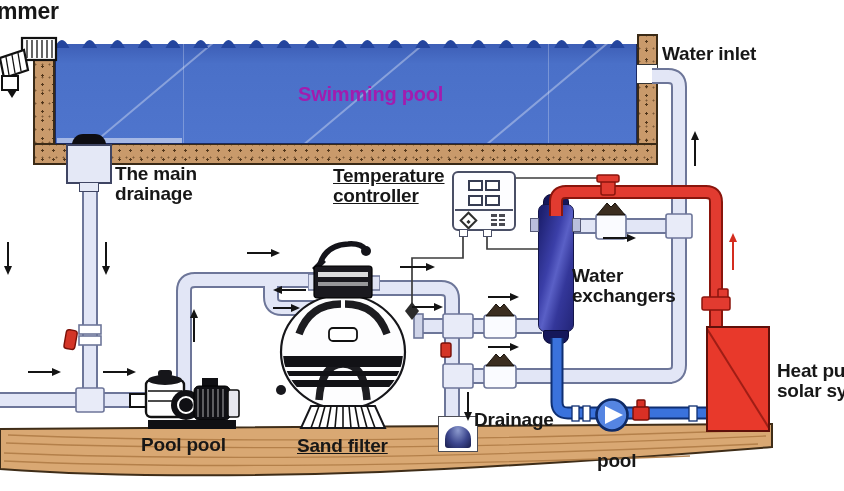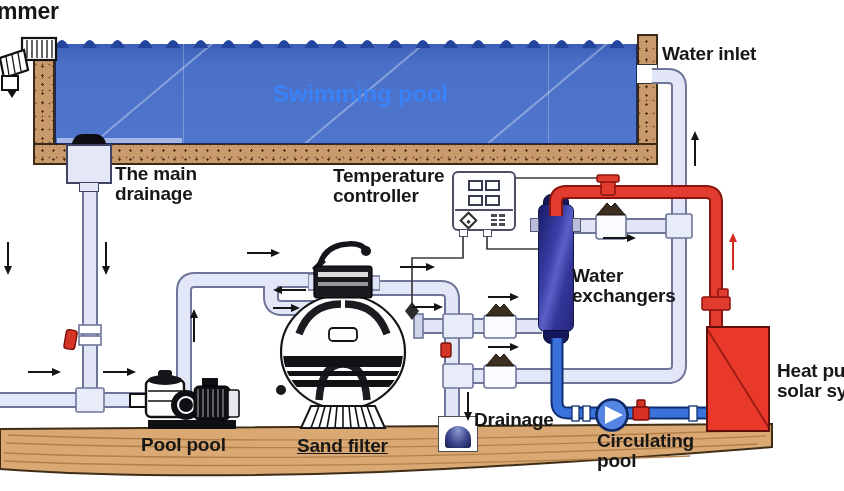--- a/index.html
+++ b/index.html
@@ -322,39 +322,39 @@
   <div class="arr h right" style="left:400px;top:266px;width:26px;"></div>
   <div class="arr h right" style="left:412px;top:306px;width:22px;"></div>
   <div class="arr h right" style="left:488px;top:296px;width:22px;"></div>
   <div class="arr h right" style="left:488px;top:346px;width:22px;"></div>
   <div class="arr v down" style="left:467px;top:392px;height:20px;"></div>
   <div class="arr h right" style="left:603px;top:237px;width:24px;"></div>
   <div class="arr v up" style="left:694px;top:140px;height:26px;"></div>
   <div class="arr v up redc" style="left:732px;top:242px;height:28px;"></div>
 
   <div class="lbl" style="left:-37px;top:1px;font-size:23px;">Skimmer</div>
-  <div class="lbl" style="left:273px;top:84px;font-size:24px;color:#3b82f6;">Swimming pool</div>
+  <div class="lbl" style="left:298px;top:84px;font-size:20px;color:#a21caf;">Swimming pool</div>
   <div class="lbl" style="left:115px;top:164px;">
     <span>The main</span><br>
     <span>drainage</span>
   </div>
   <div class="lbl" style="left:662px;top:44px;">Water inlet</div>
-  <div class="lbl" style="left:333px;top:166px;">
+  <div class="lbl" style="left:333px;top:166px;text-decoration:underline;">
     <span>Temperature</span><br>
     <span>controller</span>
   </div>
   <div class="lbl" style="left:572px;top:266px;">
     <span>Water</span><br>
     <span>exchangers</span>
   </div>
   <div class="lbl" style="left:141px;top:435px;">Pool pool</div>
   <div class="lbl" style="left:297px;top:436px;text-decoration:underline;">Sand filter</div>
   <div class="lbl" style="left:474px;top:410px;">Drainage</div>
   <div class="lbl" style="left:597px;top:431px;">
-    <span>Circulating</span><br>
+    <br>
     <span>pool</span>
   </div>
   <div class="lbl" style="left:777px;top:361px;">
     <span>Heat pump</span><br>
     <span>solar system</span>
   </div>
 
 </div>
 
 </body></html>

